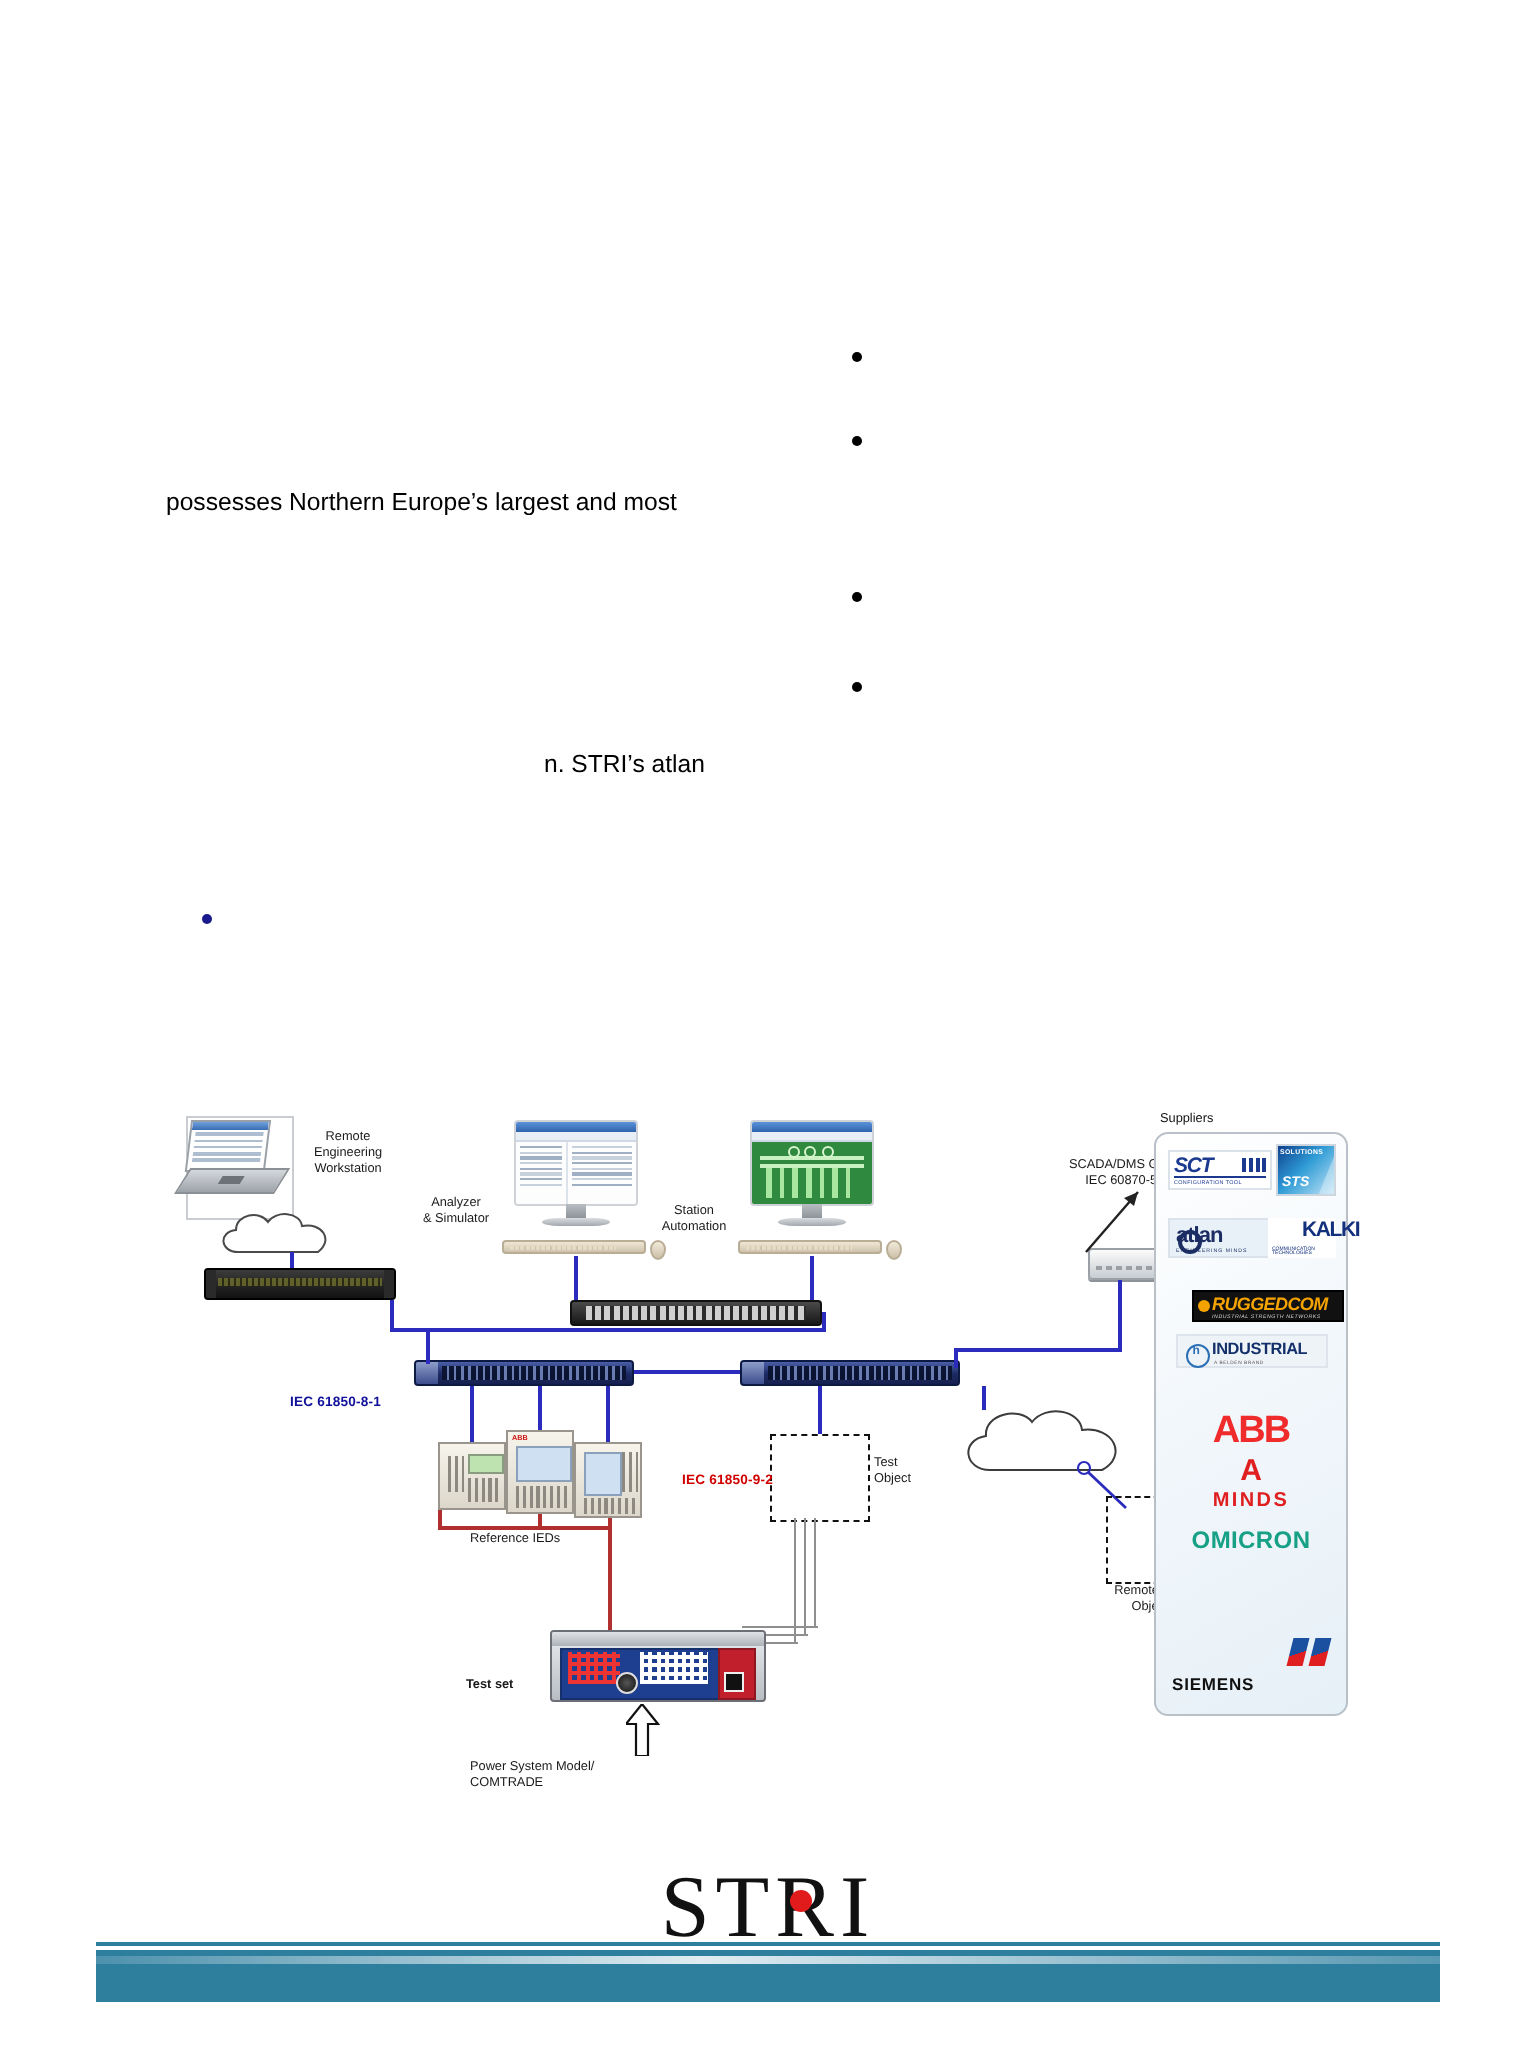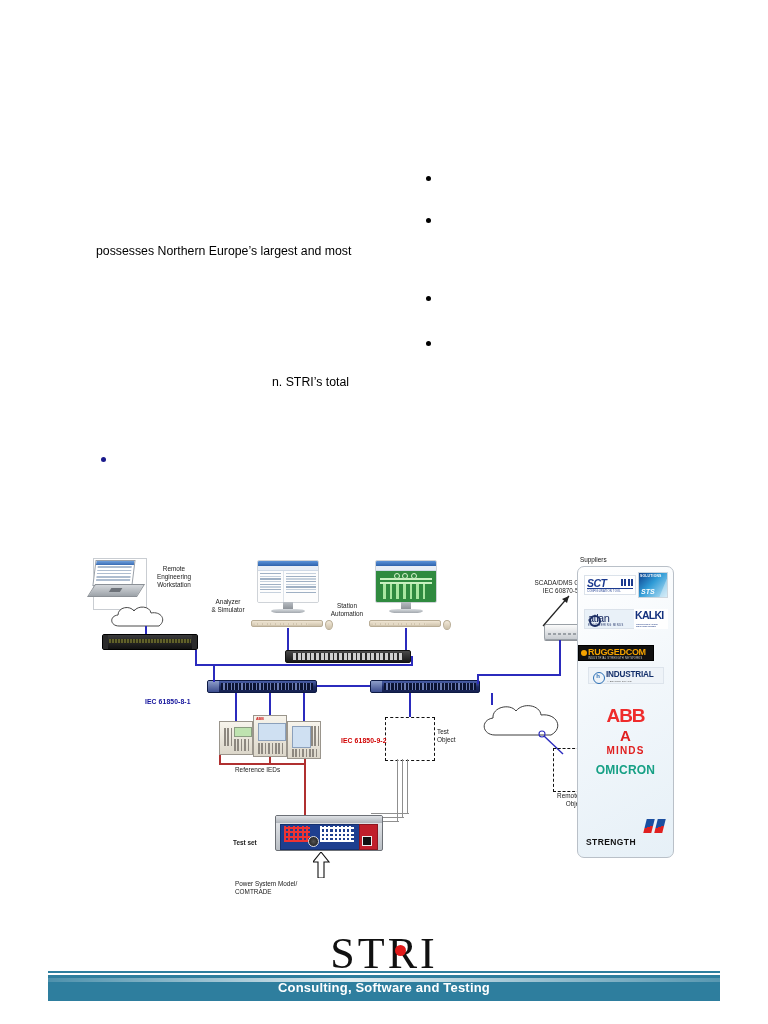--- a/index.html
+++ b/index.html
@@ -202,33 +202,33 @@
     border:1px solid #cdd6de;box-sizing:border-box;overflow:hidden;
   }
   .sts .t{position:absolute;left:1px;top:1px;font-size:3.4px;color:#fff;font-weight:bold;letter-spacing:.2px;}
   .sts .b{position:absolute;left:2px;bottom:2px;font-size:7px;color:#fff;font-weight:bold;font-style:italic;}
   .sts .slash{position:absolute;right:-6px;top:-4px;width:10px;height:40px;background:rgba(255,255,255,.35);transform:rotate(22deg);}
 
   .atlan{
     left:6px;top:42px;width:52px;height:20px;background:#e9f1f8;
     border:1px solid #dbe2ea;box-sizing:border-box;
   }
-  .atlan .w{position:absolute;left:3px;top:2px;font-size:11px;font-weight:normal;color:#1b2d63;letter-spacing:-.5px;}
+  .atlan .w{position:absolute;left:3px;top:2px;font-size:11px;font-weight:bold;color:#1b2d63;letter-spacing:-.5px;}
   .atlan .ring{position:absolute;left:3.5px;top:4.5px;width:8px;height:8px;border:2px solid #1b2d63;border-radius:50%;}
   .atlan .sub{position:absolute;left:3px;bottom:1px;font-size:2.6px;color:#1b2d63;letter-spacing:.5px;}
 
   .kalki{
     right:5px;top:42px;width:34px;height:20px;background:#fff;box-sizing:border-box;
   }
-  .kalki .w{position:absolute;left:1px;top:0;font-size:10.5px;font-weight:bold;color:#13307d;letter-spacing:-.7px;}
+  .kalki .w{position:absolute;left:17px;top:0;font-size:10.5px;font-weight:bold;color:#13307d;letter-spacing:-.7px;}
   .kalki .sub{position:absolute;left:2px;bottom:0;font-size:2.5px;color:#13307d;line-height:1.05;}
 
   .rugged{
-    left:0;top:78px;width:76px;height:16px;background:#111;
-    border:1px solid #000;box-sizing:border-box;
+    left:18px;top:78px;width:76px;height:16px;background:#111;
+    border:1px solid #000;box-sizing:border-box;font-style:italic;
   }
   .rugged .w{position:absolute;left:9px;top:1px;font-size:9px;font-weight:bold;color:#f5a300;letter-spacing:-.3px;}
   .rugged .dot{position:absolute;left:2px;top:4px;width:6px;height:6px;border-radius:50%;background:#f5a300;}
   .rugged .sub{position:absolute;left:9px;bottom:0px;font-size:2.6px;color:#d8d8d8;letter-spacing:.3px;}
 
   .hirsch{
     left:10px;top:100px;width:76px;height:17px;background:#eef3f8;
     border:1px solid #dde4ec;box-sizing:border-box;
   }
   .hirsch .w{position:absolute;left:17px;top:2px;font-size:8.2px;font-weight:bold;color:#14306b;letter-spacing:-.2px;}
@@ -268,22 +268,22 @@
   #footer-band .txt{
     position:absolute;left:0;right:0;top:5px;text-align:center;
     color:#fff;font-weight:bold;font-size:13px;
     font-family:"Liberation Sans",sans-serif;letter-spacing:.2px;
   }
   #footer-rule{position:absolute;left:48px;top:971px;width:672px;height:1.5px;background:#2e7e9e;}
 </style>
 </head>
 <body>
 
-<div class="abs body-text" style="left:96px;top:243px;">possesses Northern Europe’s largest and most</div>
-<div class="abs body-text" style="left:272px;top:374px;">n. STRI’s total</div>
+<div class="abs body-text" style="left:83px;top:243px;">possesses Northern Europe’s largest and most</div>
+<div class="abs body-text" style="left:272px;top:374px;">n. STRI’s atlan</div>
 
 <div class="abs bullet" style="left:426px;top:176px;"></div>
 <div class="abs bullet" style="left:426px;top:218px;"></div>
 <div class="abs bullet" style="left:426px;top:296px;"></div>
 <div class="abs bullet" style="left:426px;top:341px;"></div>
 <div class="abs bullet navy" style="left:101px;top:457px;"></div>
 
 <div class="abs" id="diagram">
 
   <div class="abs" style="left:8px;top:6px;width:52px;height:50px;border:1px solid #c9cdd2;"></div>
@@ -521,22 +521,21 @@
 
   <div class="logo abs abb">ABB</div>
   <div class="logo abs areva-a">A</div>
   <div class="logo abs areva">MINDS</div>
   <div class="logo abs siemens">OMICRON</div>
 
   <div class="omicron-mark">
       <i></i>
       <i></i>
     </div>
-  <div class="logo abs omicron">STRENGTH</div>
+  <div class="logo abs omicron">SIEMENS</div>
 </div>
 
 <div id="stri-logo"><span>ST</span><span>R</span><span class="dot"></span><span>I</span></div>
 
 <div id="footer-rule"></div>
 <div id="footer-band">
   <div class="hi"></div>
-  <div class="txt">Consulting, Software and Testing</div>
 </div>
 
 </body></html>

